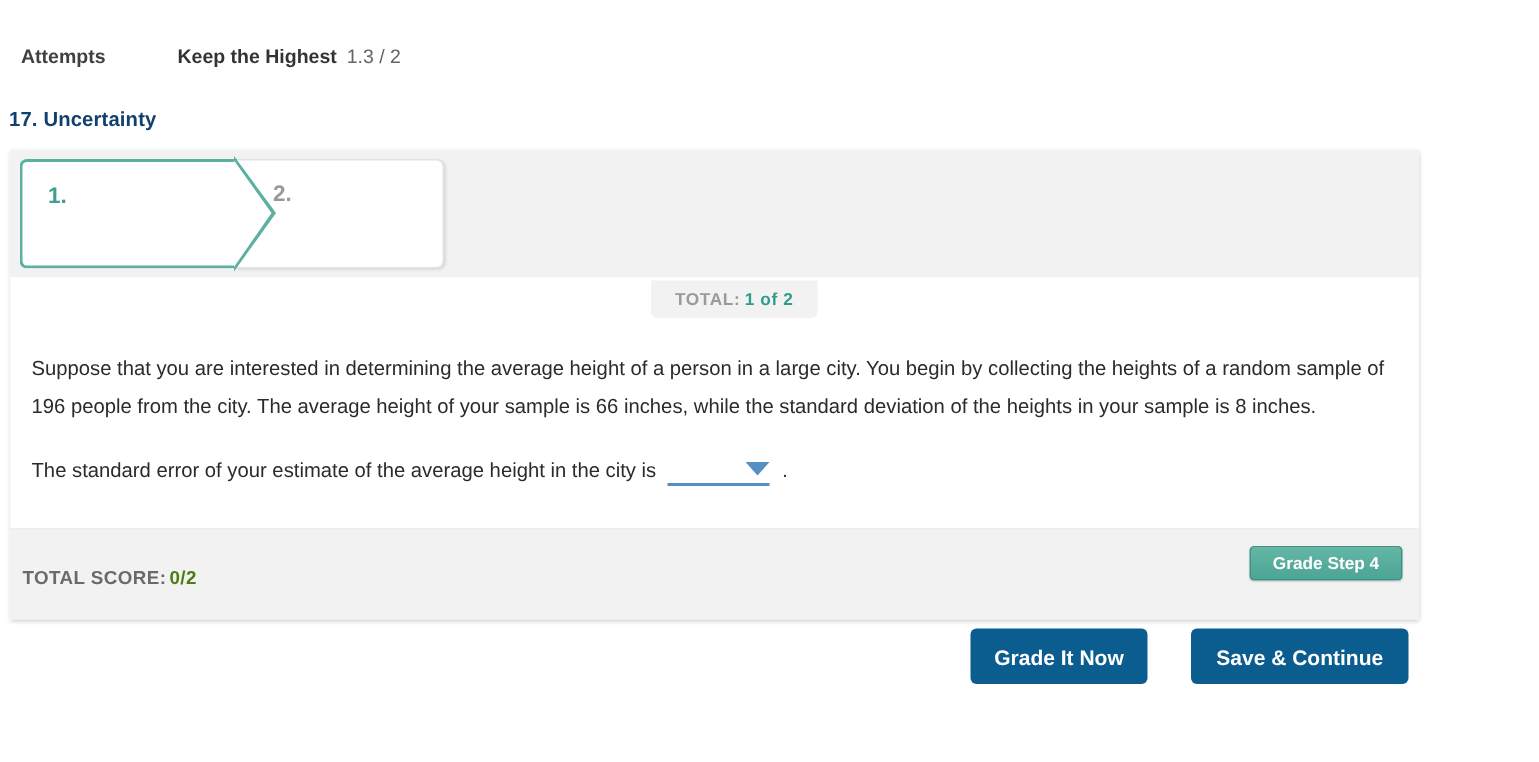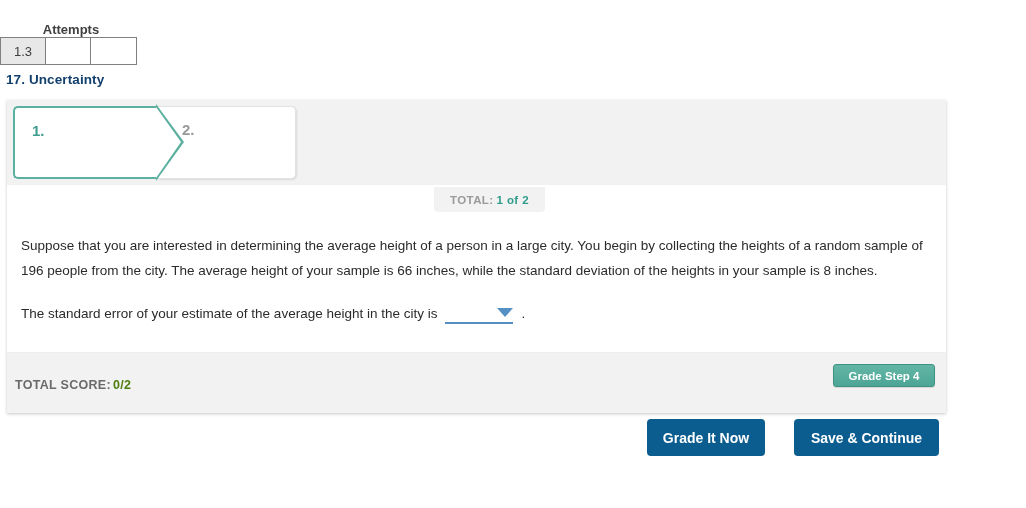--- a/index.html
+++ b/index.html
@@ -18,21 +18,20 @@
   }
 
   
   .attempts-bar {
     position: absolute;
     left: 0;
     top: 22px;
     display: flex;
     align-items: center;
     height: 30px;
-    flex-direction: column;
   }
   .attempts-label {
     font-size: 13px;
     font-weight: bold;
     color: #404040;
     margin-left: 14px;
     margin-right: 9px;
   }
   .attempts-boxes {
     display: flex;
@@ -313,24 +312,23 @@
     font-size: 13px;
     text-decoration: none;
     cursor: pointer;
   }
 </style>
 </head>
 <body>
 
 <div class="attempts-bar">
   <span class="attempts-label">Attempts</span>
-  <div class="attempts-boxes">
-    <div class="attempt-box filled">1.3</div>
-    <div class="attempt-box"></div>
-    <div class="attempt-box"></div>
+  <div class="keep-highest">
+    <span class="kh-label">Keep the Highest</span>
+    <span class="kh-value">1.3 / 2</span>
   </div>
 </div>
 
 <div class="question-title">17. Uncertainty</div>
 
 <div class="panel">
 
   <div class="tab-strip">
     <div class="tabs">
       <div class="tab tab-active">

